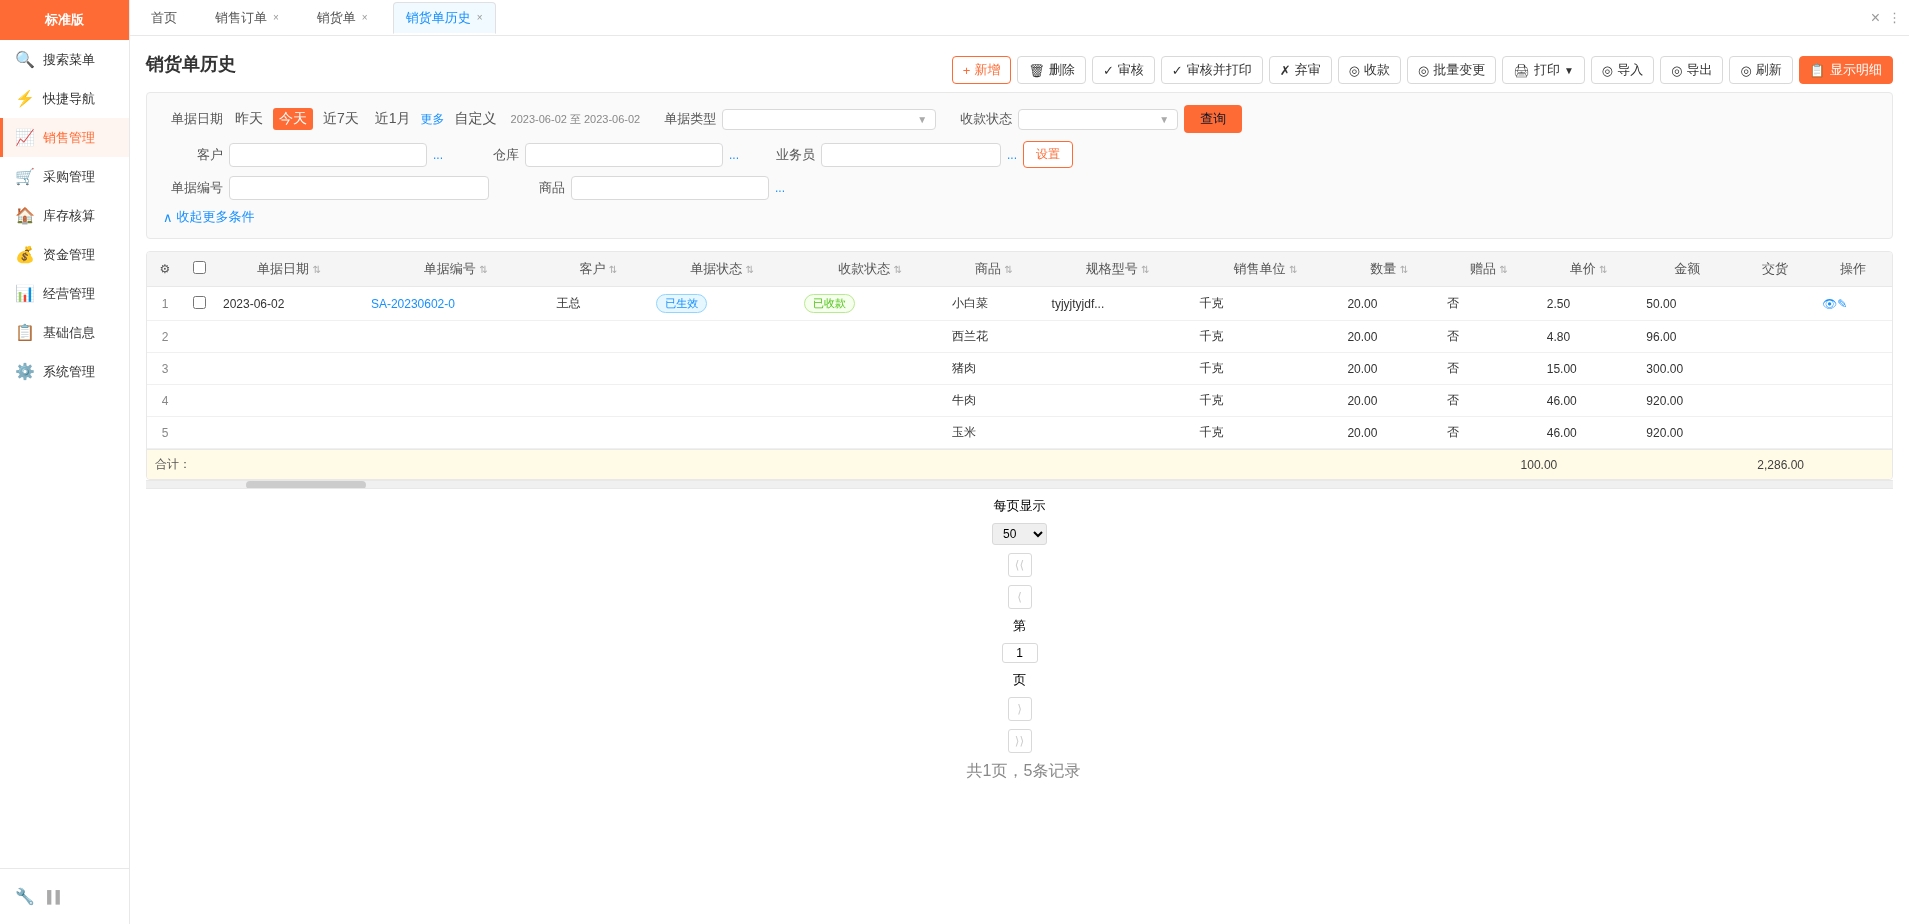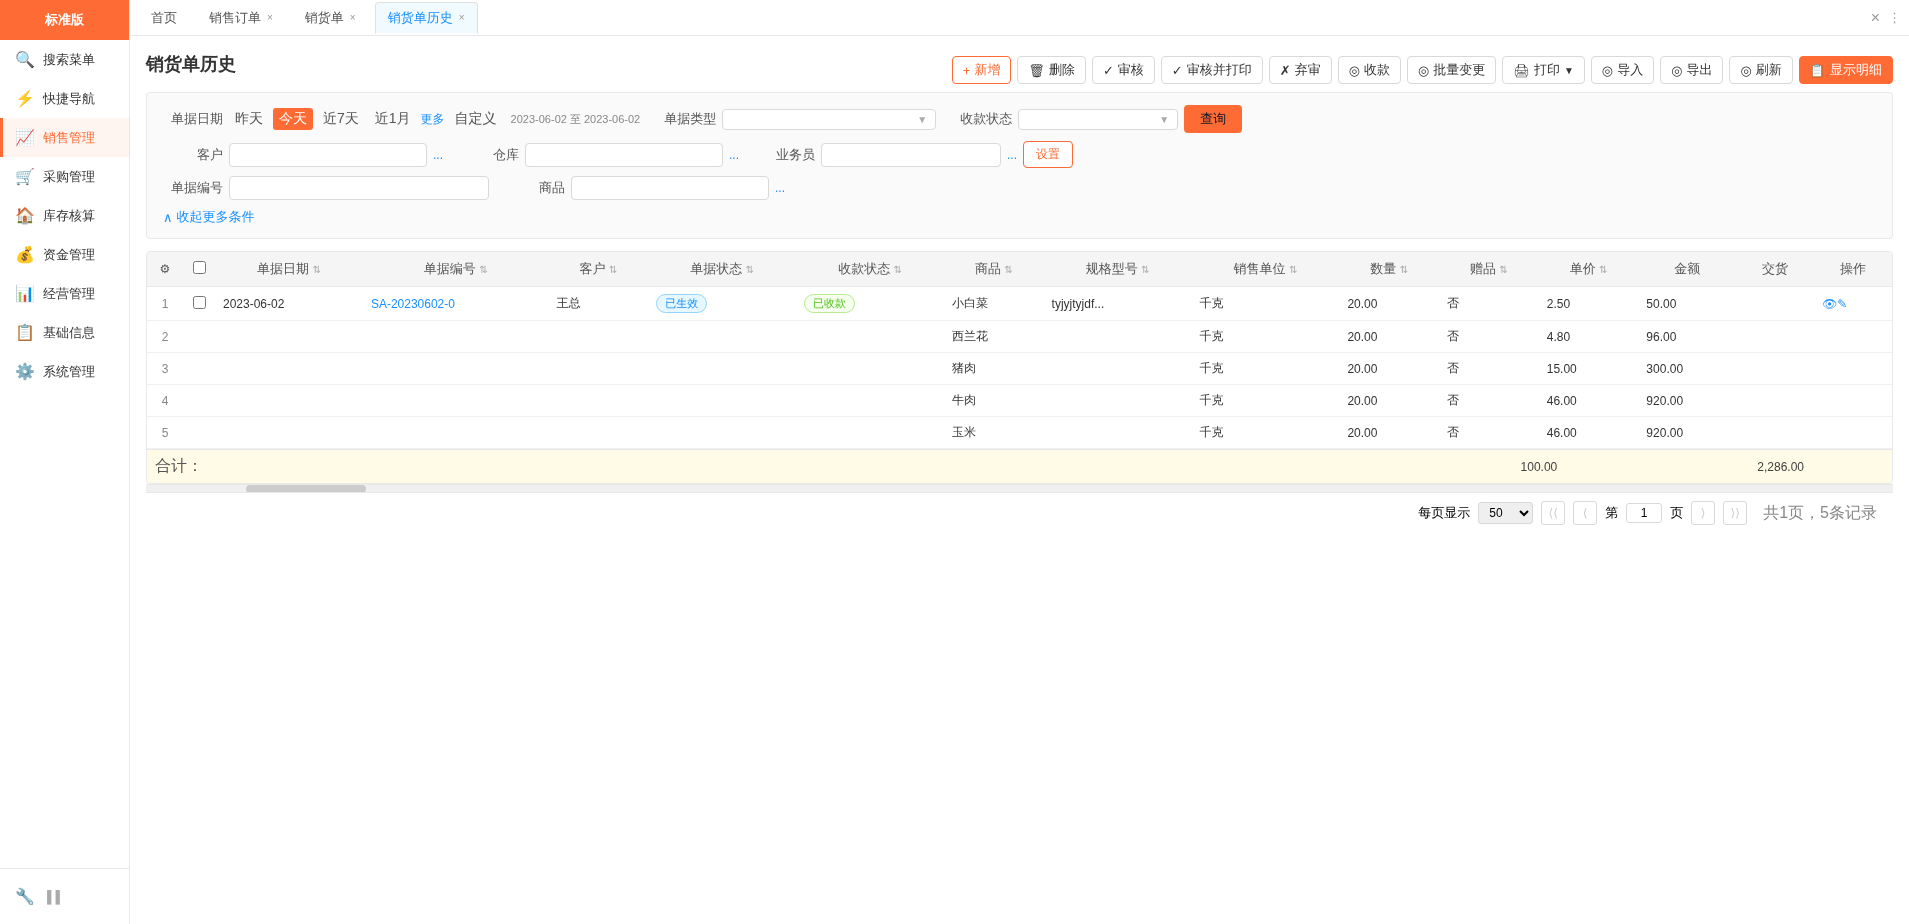--- a/index.html
+++ b/index.html
@@ -51,21 +51,21 @@
     }
 
     
     .tab-bar {
       display: flex;
       align-items: center;
       background: #fff;
       border-bottom: 1px solid #e8e8e8;
       height: 36px;
       padding: 8px 8px;
-      gap: 6px;
+      gap: 12px;
     }
     .tab {
       display: flex;
       align-items: center;
       padding: 0 12px;
       height: 32px;
       cursor: pointer;
       color: #555;
       border-radius: 4px 4px 0 0;
       gap: 6px;
@@ -258,32 +258,33 @@
     .action-link { color: #1890ff; cursor: pointer; font-size: 12px; }
 
     
     .table-footer {
       background: #fffbe6;
       border-top: 1px solid #e8e8e8;
       display: flex;
       align-items: center;
       padding: 6px 8px;
     }
-    .footer-label { font-size: 16px; color: #555; margin-right: 8px; }
+    .footer-label { font-size: 12px; color: #555; margin-right: 8px; }
     .footer-total { font-size: 12px; color: #404040; font-weight: 400; }
 
     
     .pagination {
       display: flex;
       align-items: center;
       justify-content: flex-end;
       padding: 8px 16px;
       gap: 8px;
       background: #fff;
       border-top: 1px solid #e8e8e8;
+      flex-direction: column;
     }
     .page-btn {
       width: 24px;
       height: 24px;
       display: flex;
       align-items: center;
       justify-content: center;
       border: 1px solid #d9d9d9;
       border-radius: 3px;
       cursor: pointer;

